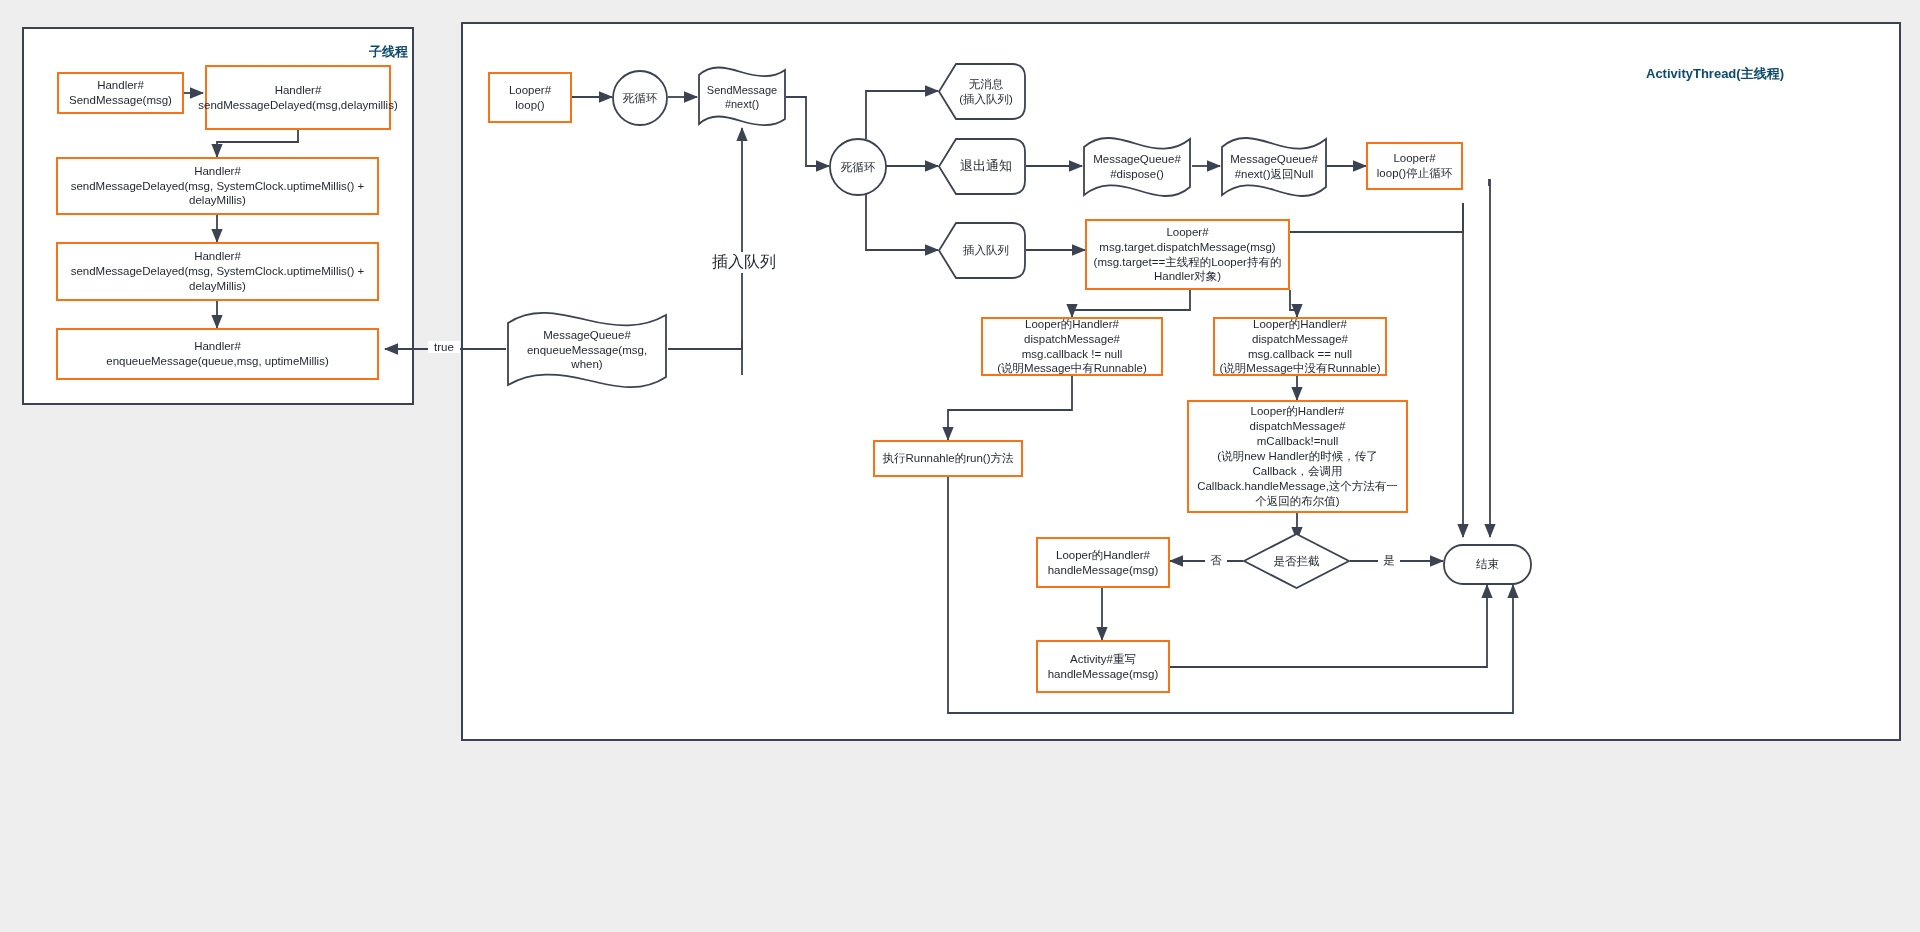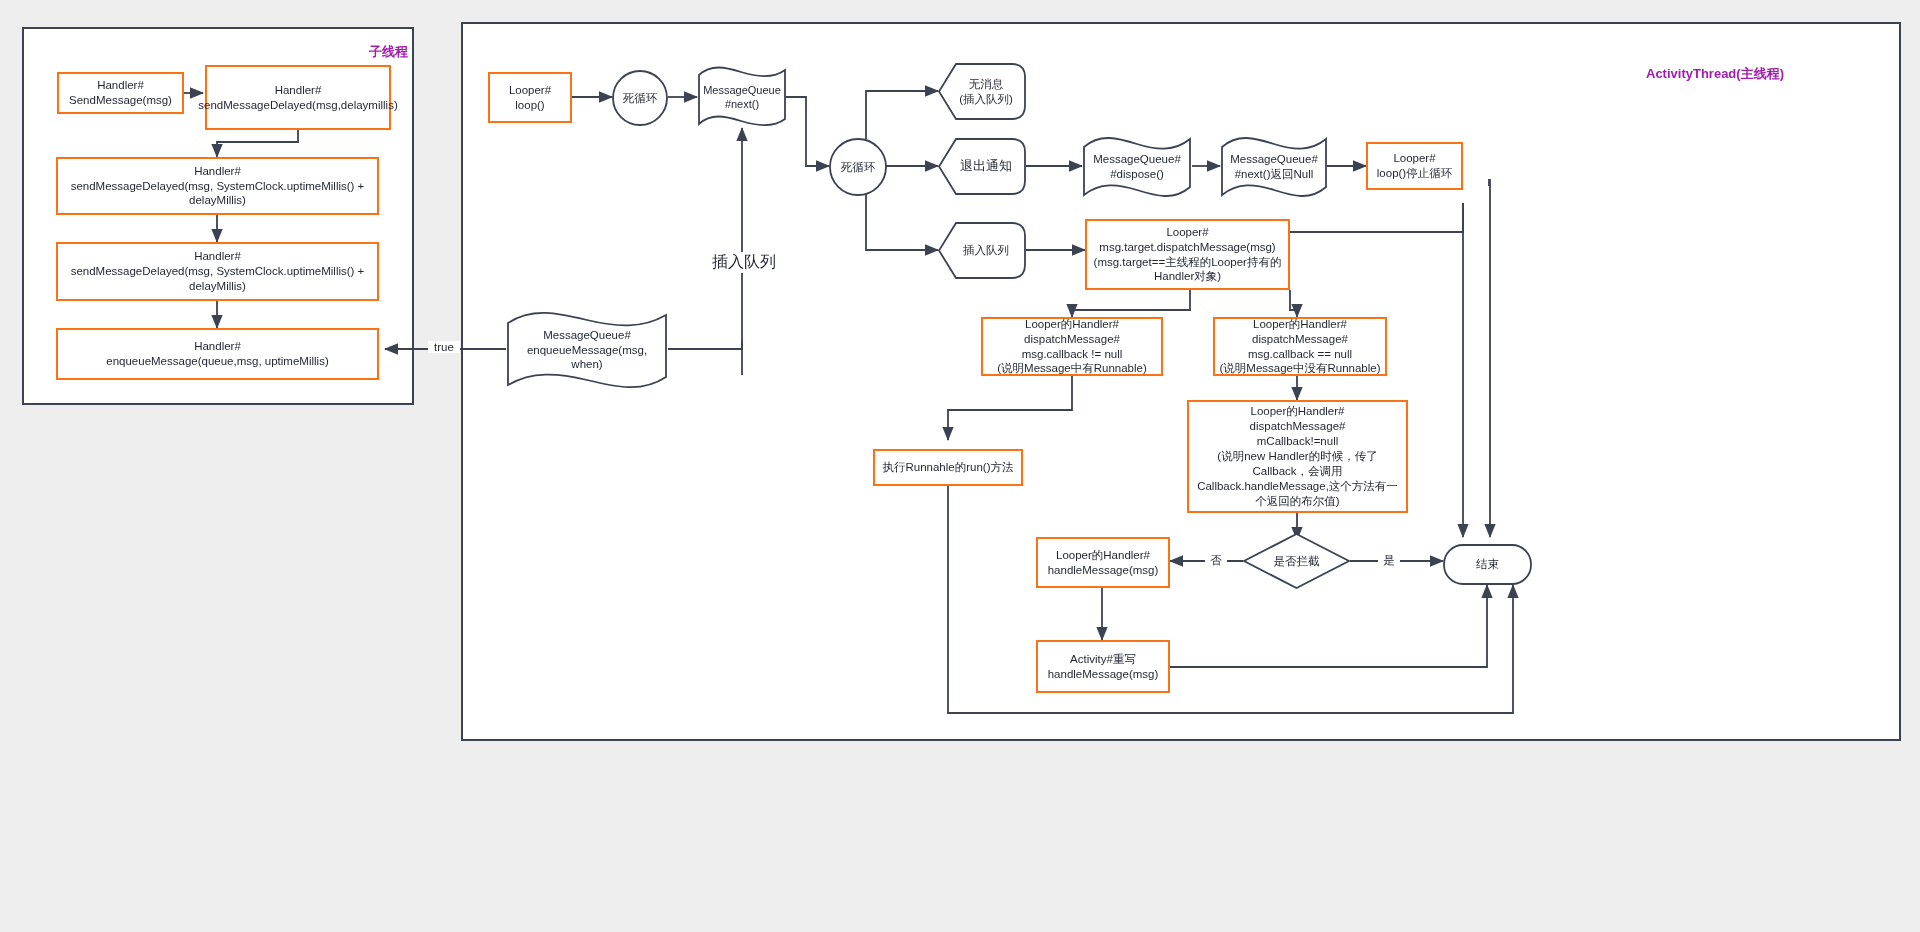--- a/index.html
+++ b/index.html
@@ -27,21 +27,21 @@
   .rect{border:2px solid #f97316;}
   .container{
     position:absolute;
     box-sizing:border-box;
     border:2px solid #3b4252;
     background:#ffffff;
   }
   .container-title{
     position:absolute;
     font-weight:bold;
-    color:#a21caf;
+    color:#0c4a6e;
     background:transparent;
   }
   .edge-label{
     position:absolute;
     background:#ffffff;
     color:#1f2430;
     padding:0 2px;
     text-align:center;
     white-space:nowrap;
   }
@@ -138,21 +138,21 @@
     <svg width="56" height="56" viewBox="0 0 56 56">
       <ellipse cx="28" cy="28" rx="27" ry="27" fill="#ffffff" stroke="#3b4252" stroke-width="1.8"></ellipse>
     </svg>
     <span class="txt">死循环</span>
   </div>
 
   <div class="shape-node" style="left:697px;top:66px;width:90px;height:62px;font-size:11px;">
     <svg width="90" height="62" viewBox="0 0 90 62">
       <path d="M2,9 C14,-2 28,1 44,6 C60,11 76,13 88,4 L88,53 C76,62 60,60 44,55 C28,50 14,47 2,58 Z" fill="#ffffff" stroke="#3b4252" stroke-width="1.8"></path>
     </svg>
-    <span class="txt">MessageQueue
+    <span class="txt">SendMessage
 #next()</span>
   </div>
 
   <div class="shape-node" style="left:506px;top:311px;width:162px;height:78px;font-size:11.5px;">
     <svg width="162" height="78" viewBox="0 0 162 78">
       <path d="M2,12 C26,-4 52,2 81,9 C110,16 136,18 160,4 L160,66 C136,82 110,76 81,69 C52,62 26,60 2,74 Z" fill="#ffffff" stroke="#3b4252" stroke-width="1.8"></path>
     </svg>
     <span class="txt">MessageQueue#
 enqueueMessage(msg, when)</span>
   </div>
@@ -217,21 +217,21 @@
   <div class="node rect" style="left:1213px;top:317px;width:174px;height:59px;font-size:11.5px;">Looper的Handler#
 dispatchMessage#
 msg.callback == null
 (说明Message中没有Runnable)</div>
 
   <div class="node rect" style="left:1187px;top:400px;width:221px;height:113px;font-size:11.5px;">Looper的Handler#
 dispatchMessage#
 mCallback!=null
 (说明new Handler的时候，传了Callback，会调用Callback.handleMessage,这个方法有一个返回的布尔值)</div>
 
-  <div class="node rect" style="left:873px;top:440px;width:150px;height:37px;font-size:11.5px;margin-top:9px;">执行Runnahle的run()方法</div>
+  <div class="node rect" style="left:873px;top:440px;width:150px;height:37px;font-size:11.5px;">执行Runnahle的run()方法</div>
 
   <div class="shape-node" style="left:1243px;top:533px;width:107px;height:56px;font-size:11.5px;">
     <svg width="107" height="56" viewBox="0 0 107 56">
       <path d="M53.5,1 L106,28 L53.5,55 L1,28 Z" fill="#ffffff" stroke="#3b4252" stroke-width="1.8"></path>
     </svg>
     <span class="txt">是否拦截</span>
   </div>
 
   <div class="node rect" style="left:1036px;top:537px;width:134px;height:51px;font-size:11.5px;">Looper的Handler#
 handleMessage(msg)</div>

